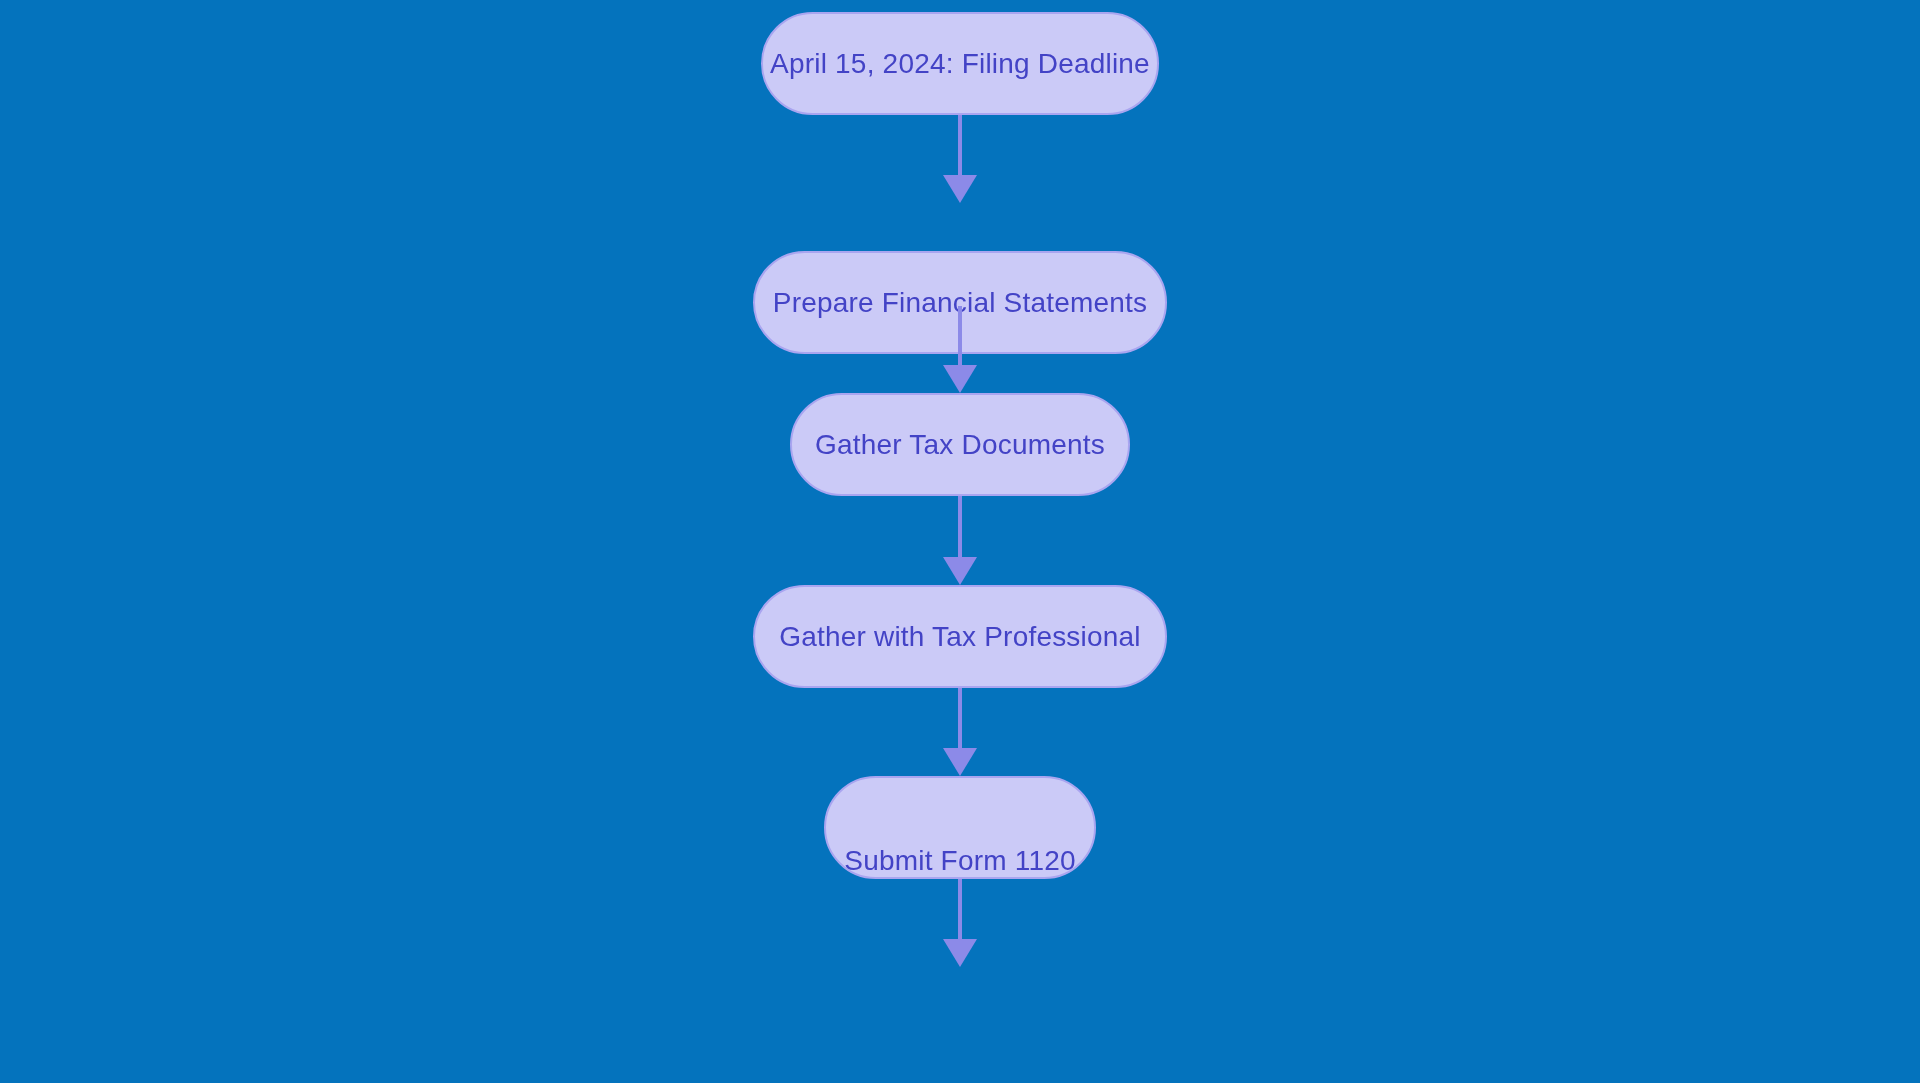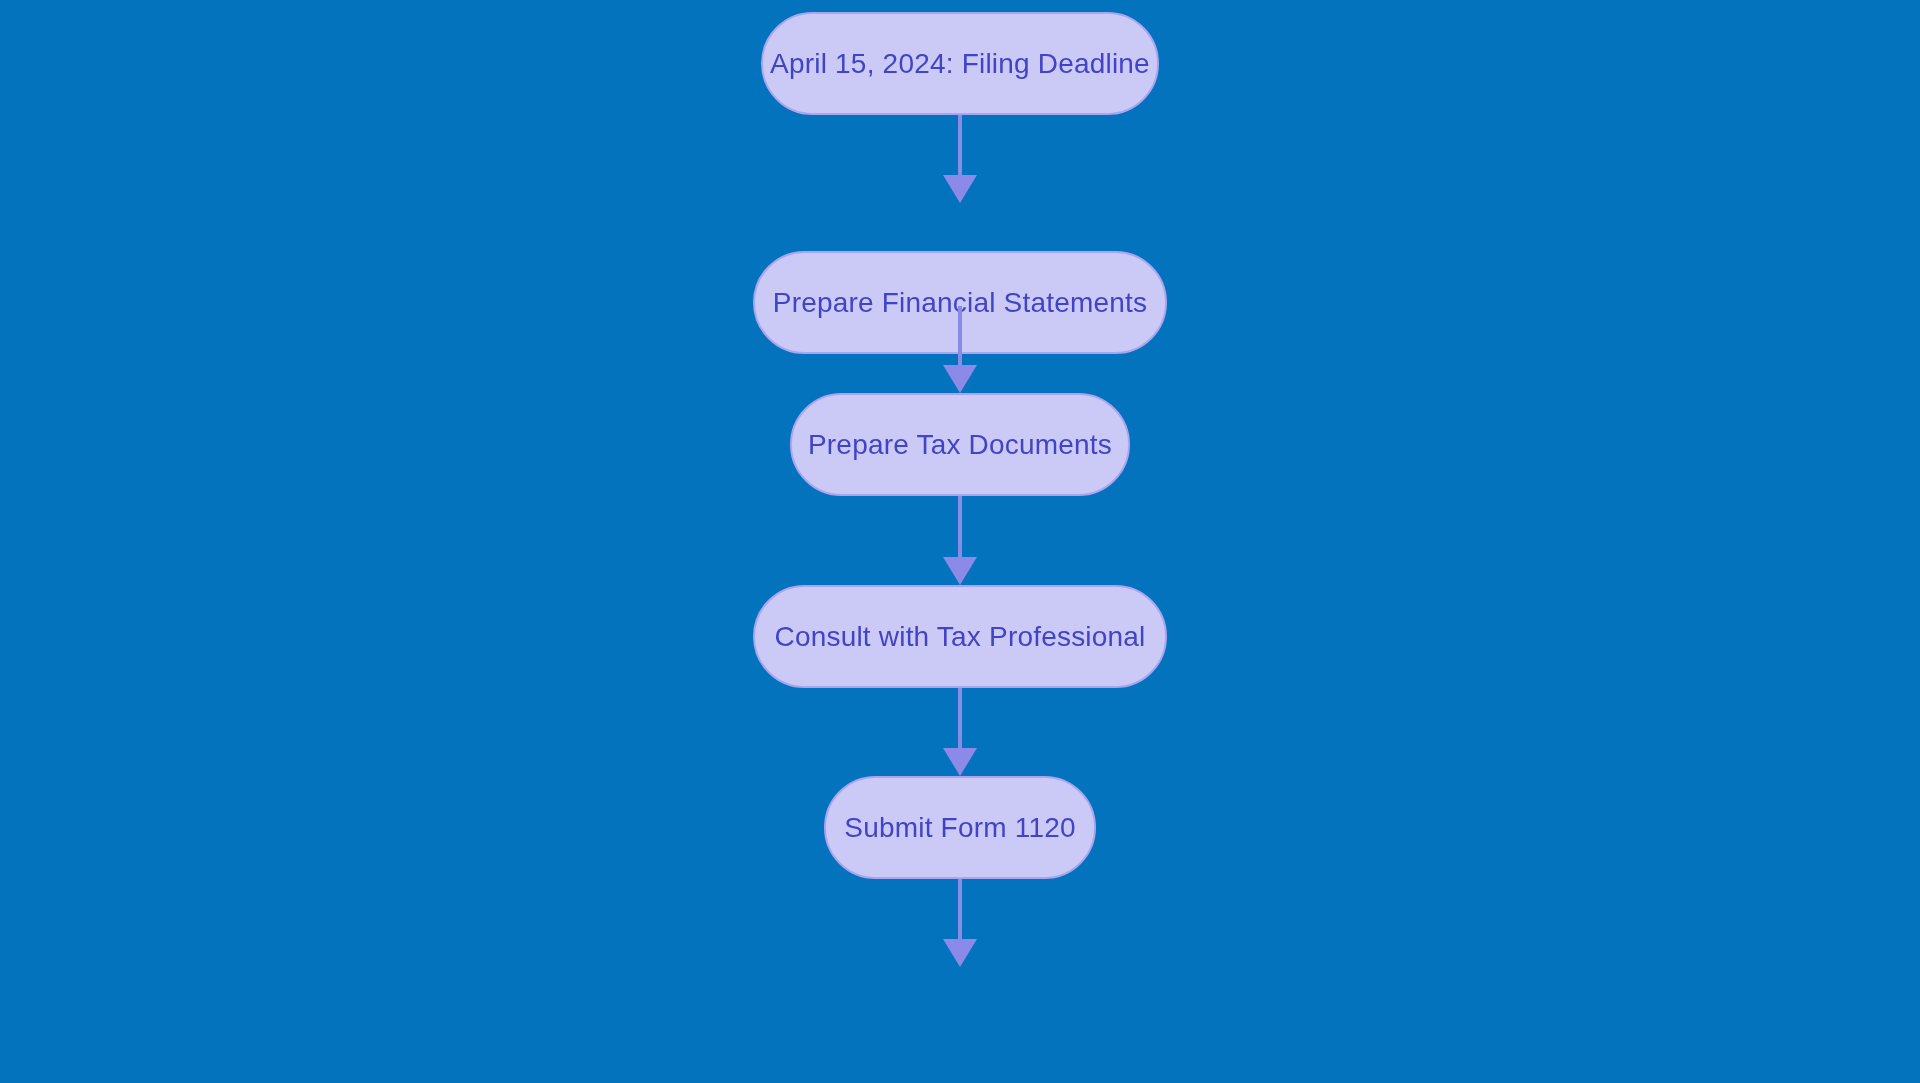--- a/index.html
+++ b/index.html
@@ -33,21 +33,21 @@
     letter-spacing: 0.2px;
     white-space: nowrap;
   }
   .pill { height: 103px; border-radius: 52px; }
   .ellipse { border-radius: 50%; }
 
   .n1 { left: 761px; top: 12px;  width: 398px; }
   .n2 { left: 753px; top: 203px; width: 414px; margin-top: 48px; }
   .n3 { left: 790px; top: 393px; width: 340px; }
   .n4 { left: 753px; top: 585px; width: 414px; }
-  .n5 { left: 824px; top: 776px; width: 272px; }
+  .n5 { left: 824px; top: 776px; width: 272px; align-items: flex-end; }
   .n6 { left: 901px; top: 967px; width: 117px; height: 93px; }
 
   .arrow {
     position: absolute;
     left: 943px;
     width: 34px;
     display: flex;
     flex-direction: column;
     align-items: center;
   }
@@ -85,30 +85,30 @@
   <div class="node pill n2">
     <span class="node-label">Prepare Financial Statements</span>
   </div>
 
   <div class="arrow a2">
     <div class="arrow-line"></div>
     <div class="arrow-head"></div>
   </div>
 
   <div class="node pill n3">
-    <span class="node-label">Prepare Tax Documents</span>
+    <span class="node-label">Gather Tax Documents</span>
   </div>
 
   <div class="arrow a3">
     <div class="arrow-line"></div>
     <div class="arrow-head"></div>
   </div>
 
   <div class="node pill n4">
-    <span class="node-label">Consult with Tax Professional</span>
+    <span class="node-label">Gather with Tax Professional</span>
   </div>
 
   <div class="arrow a4">
     <div class="arrow-line"></div>
     <div class="arrow-head"></div>
   </div>
 
   <div class="node pill n5">
     <span class="node-label">Submit Form 1120</span>
   </div>

